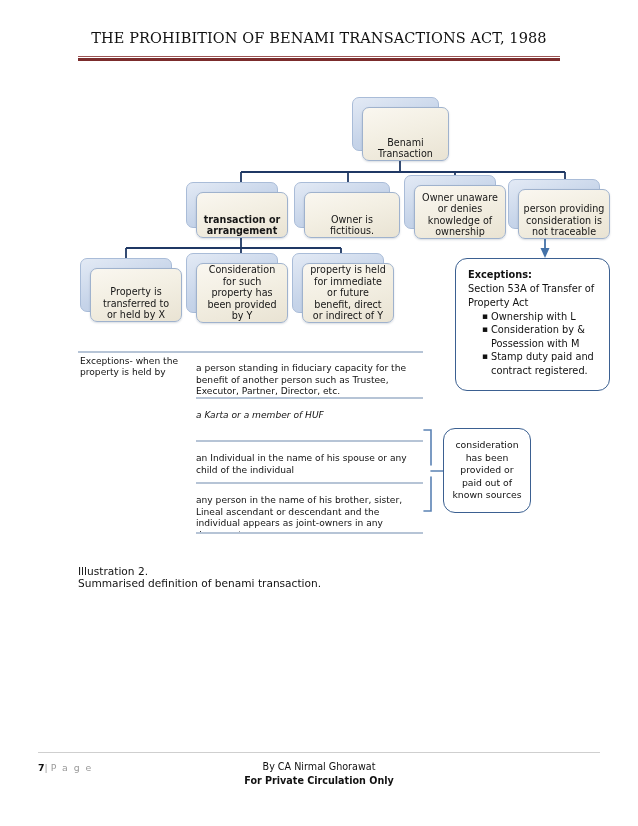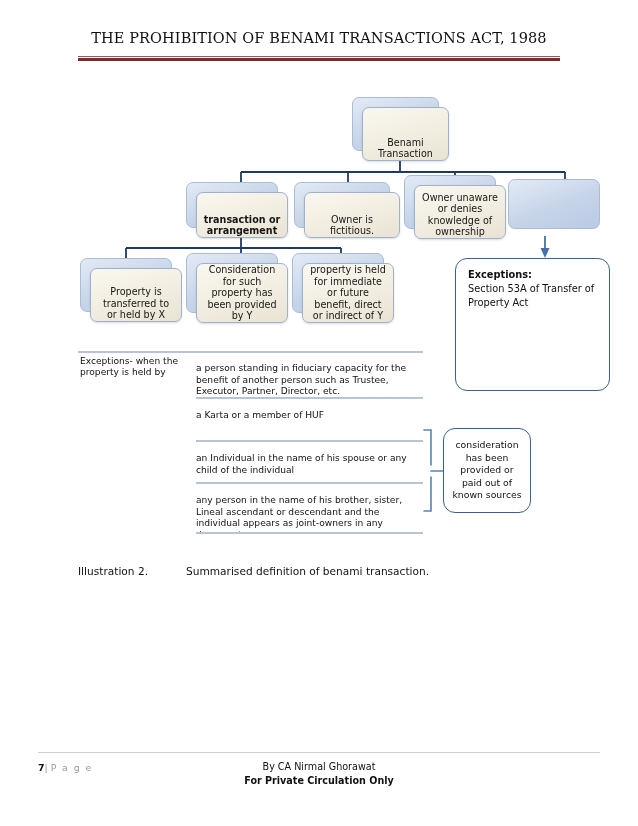--- a/index.html
+++ b/index.html
@@ -193,20 +193,21 @@
   }
 
   
   .caption {
     position: absolute;
     left: 78px; top: 565px;
     width: 480px;
     font-size: 10.6px;
     color: #111;
     display: flex;
+    flex-direction: column;
   }
   .caption .cap-num { width: 108px; }
   .caption .cap-text { flex: 1; }
 
   
   .footer-rule {
     position: absolute;
     left: 38px; top: 752px;
     width: 562px; height: 1px;
     background: #cfcfcf;
@@ -309,20 +310,25 @@
   <div class="front">
     <div class="label" style="white-space:pre-line;">Owner unaware
 or denies
 knowledge of
 ownership</div>
   </div>
 </div>
 
 <div class="node" style="left:508px; top:179px; width:100px; height:58px;">
   <div class="back"></div>
+  <div class="front">
+    <div class="label" style="white-space:pre-line;">person providing
+consideration is
+not traceable</div>
+  </div>
 </div>
 
 <div class="node" style="left:80px; top:258px; width:100px; height:62px;">
   <div class="back"></div>
   <div class="front">
     <div class="label" style="white-space:pre-line;">Property is
 transferred to
 or held by X</div>
   </div>
 </div>
@@ -346,20 +352,25 @@
 or future
 benefit, direct
 or indirect of Y</div>
   </div>
 </div>
 
 <div class="callout callout-exceptions" style="left:455px; top:258px; width:155px; height:133px;">
   <div class="ex-title">Exceptions:</div>
   <div class="ex-line">Section 53A of Transfer of</div>
   <div class="ex-line">Property Act</div>
+  <ul>
+    <li>Ownership with L</li>
+    <li>Consideration by &amp; Possession with M</li>
+    <li>Stamp duty paid and contract registered.</li>
+  </ul>
 </div>
 
 <div class="callout callout-consideration" style="left:443px; top:428px; width:88px; height:85px;">
   <div class="label" style="white-space:pre-line;">consideration
 has been
 provided or
 paid out of
 known sources</div>
 </div>
 
@@ -367,21 +378,21 @@
   <div class="top-rule"></div>
 
   <div class="tbl-left" style="white-space:pre-line;">Exceptions- when the
 property is held by</div>
 
   <div class="tbl-right">
 
     <div class="tbl-cell" style="top:0px; height:46px;">a person standing in fiduciary capacity for the benefit of another person such as Trustee, Executor, Partner, Director, etc.</div>
     <div class="tbl-sep" style="top:46px;"></div>
 
-    <div class="tbl-cell" style="top:47px; height:21px;">a Karta or a member of HUF</div>
+    <div class="tbl-cell" style="top:47px; height:21px;font-style:italic;">a Karta or a member of HUF</div>
 
     <div class="tbl-sep" style="top:89px;"></div>
 
     <div class="tbl-cell" style="top:90px; height:33px;">an Individual in the name of his spouse or any child of the individual</div>
     <div class="tbl-sep" style="top:131px;"></div>
   </div>
 
   <div class="tbl-clip" style="top:132px; height:51px;">
     <div class="tbl-cell" style="top:0px; height:50px;">any person in the name of his brother, sister, Lineal ascendant or descendant and the individual appears as joint-owners in any document</div>
   </div>

